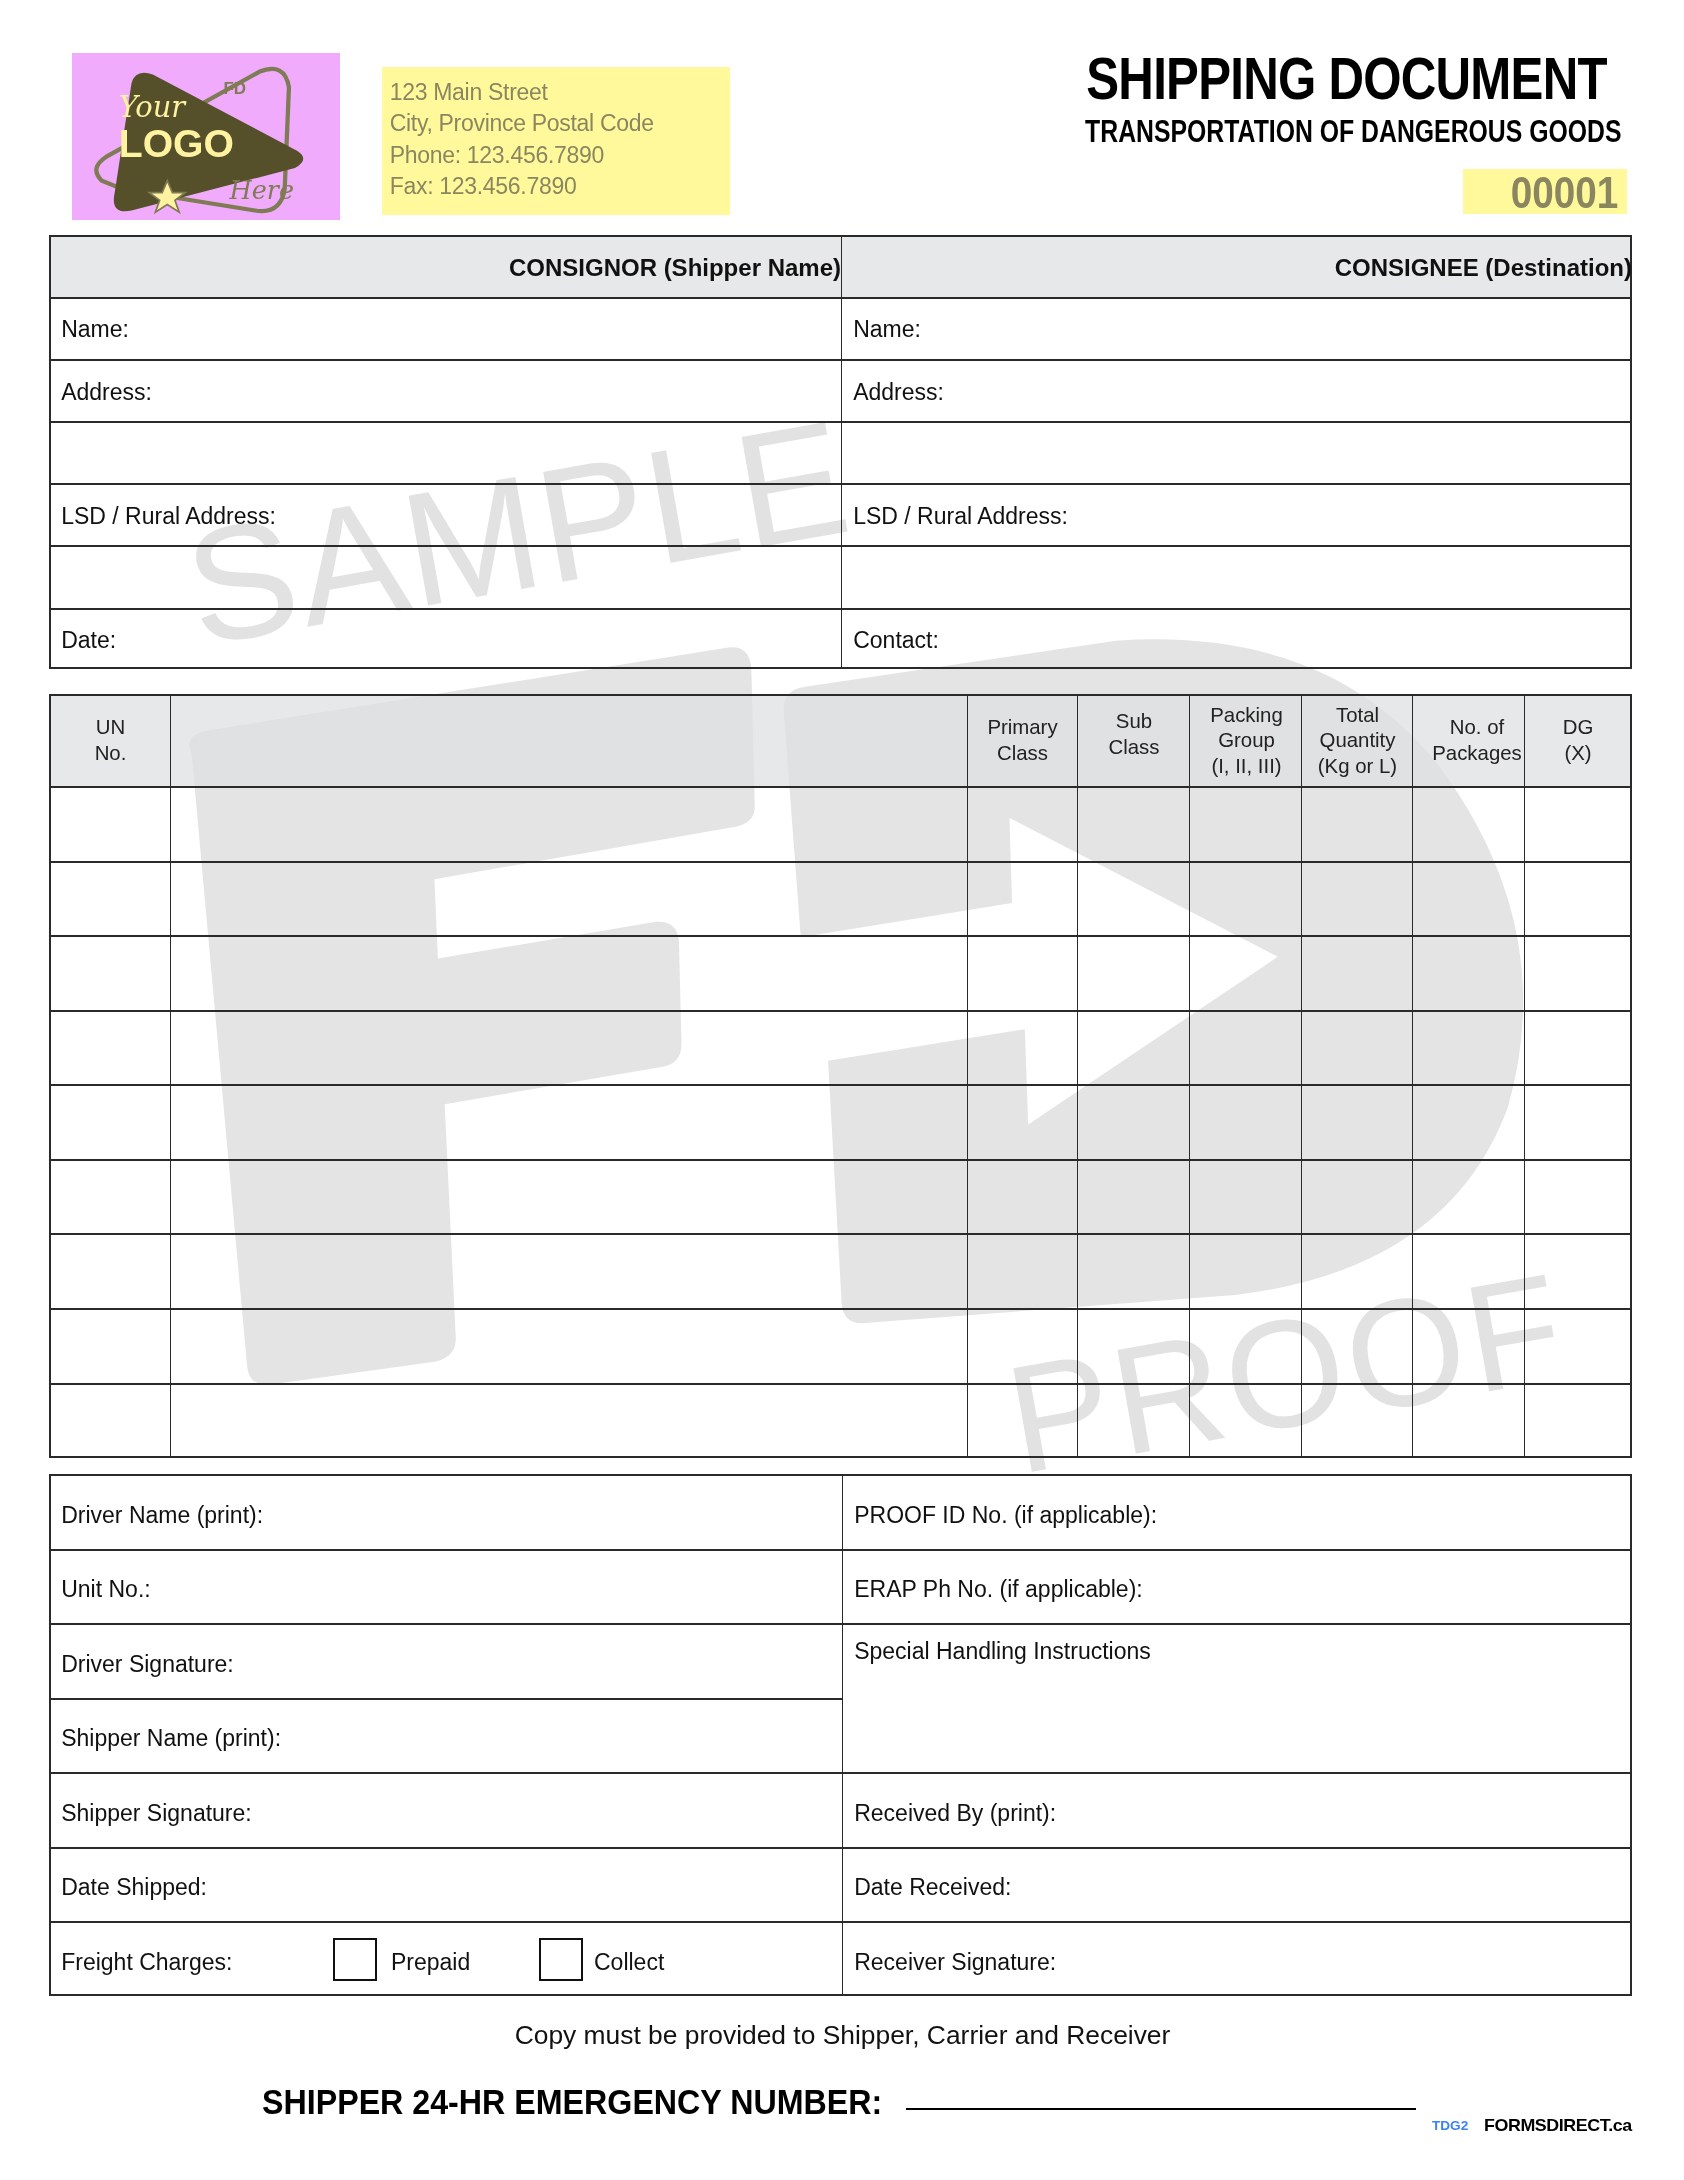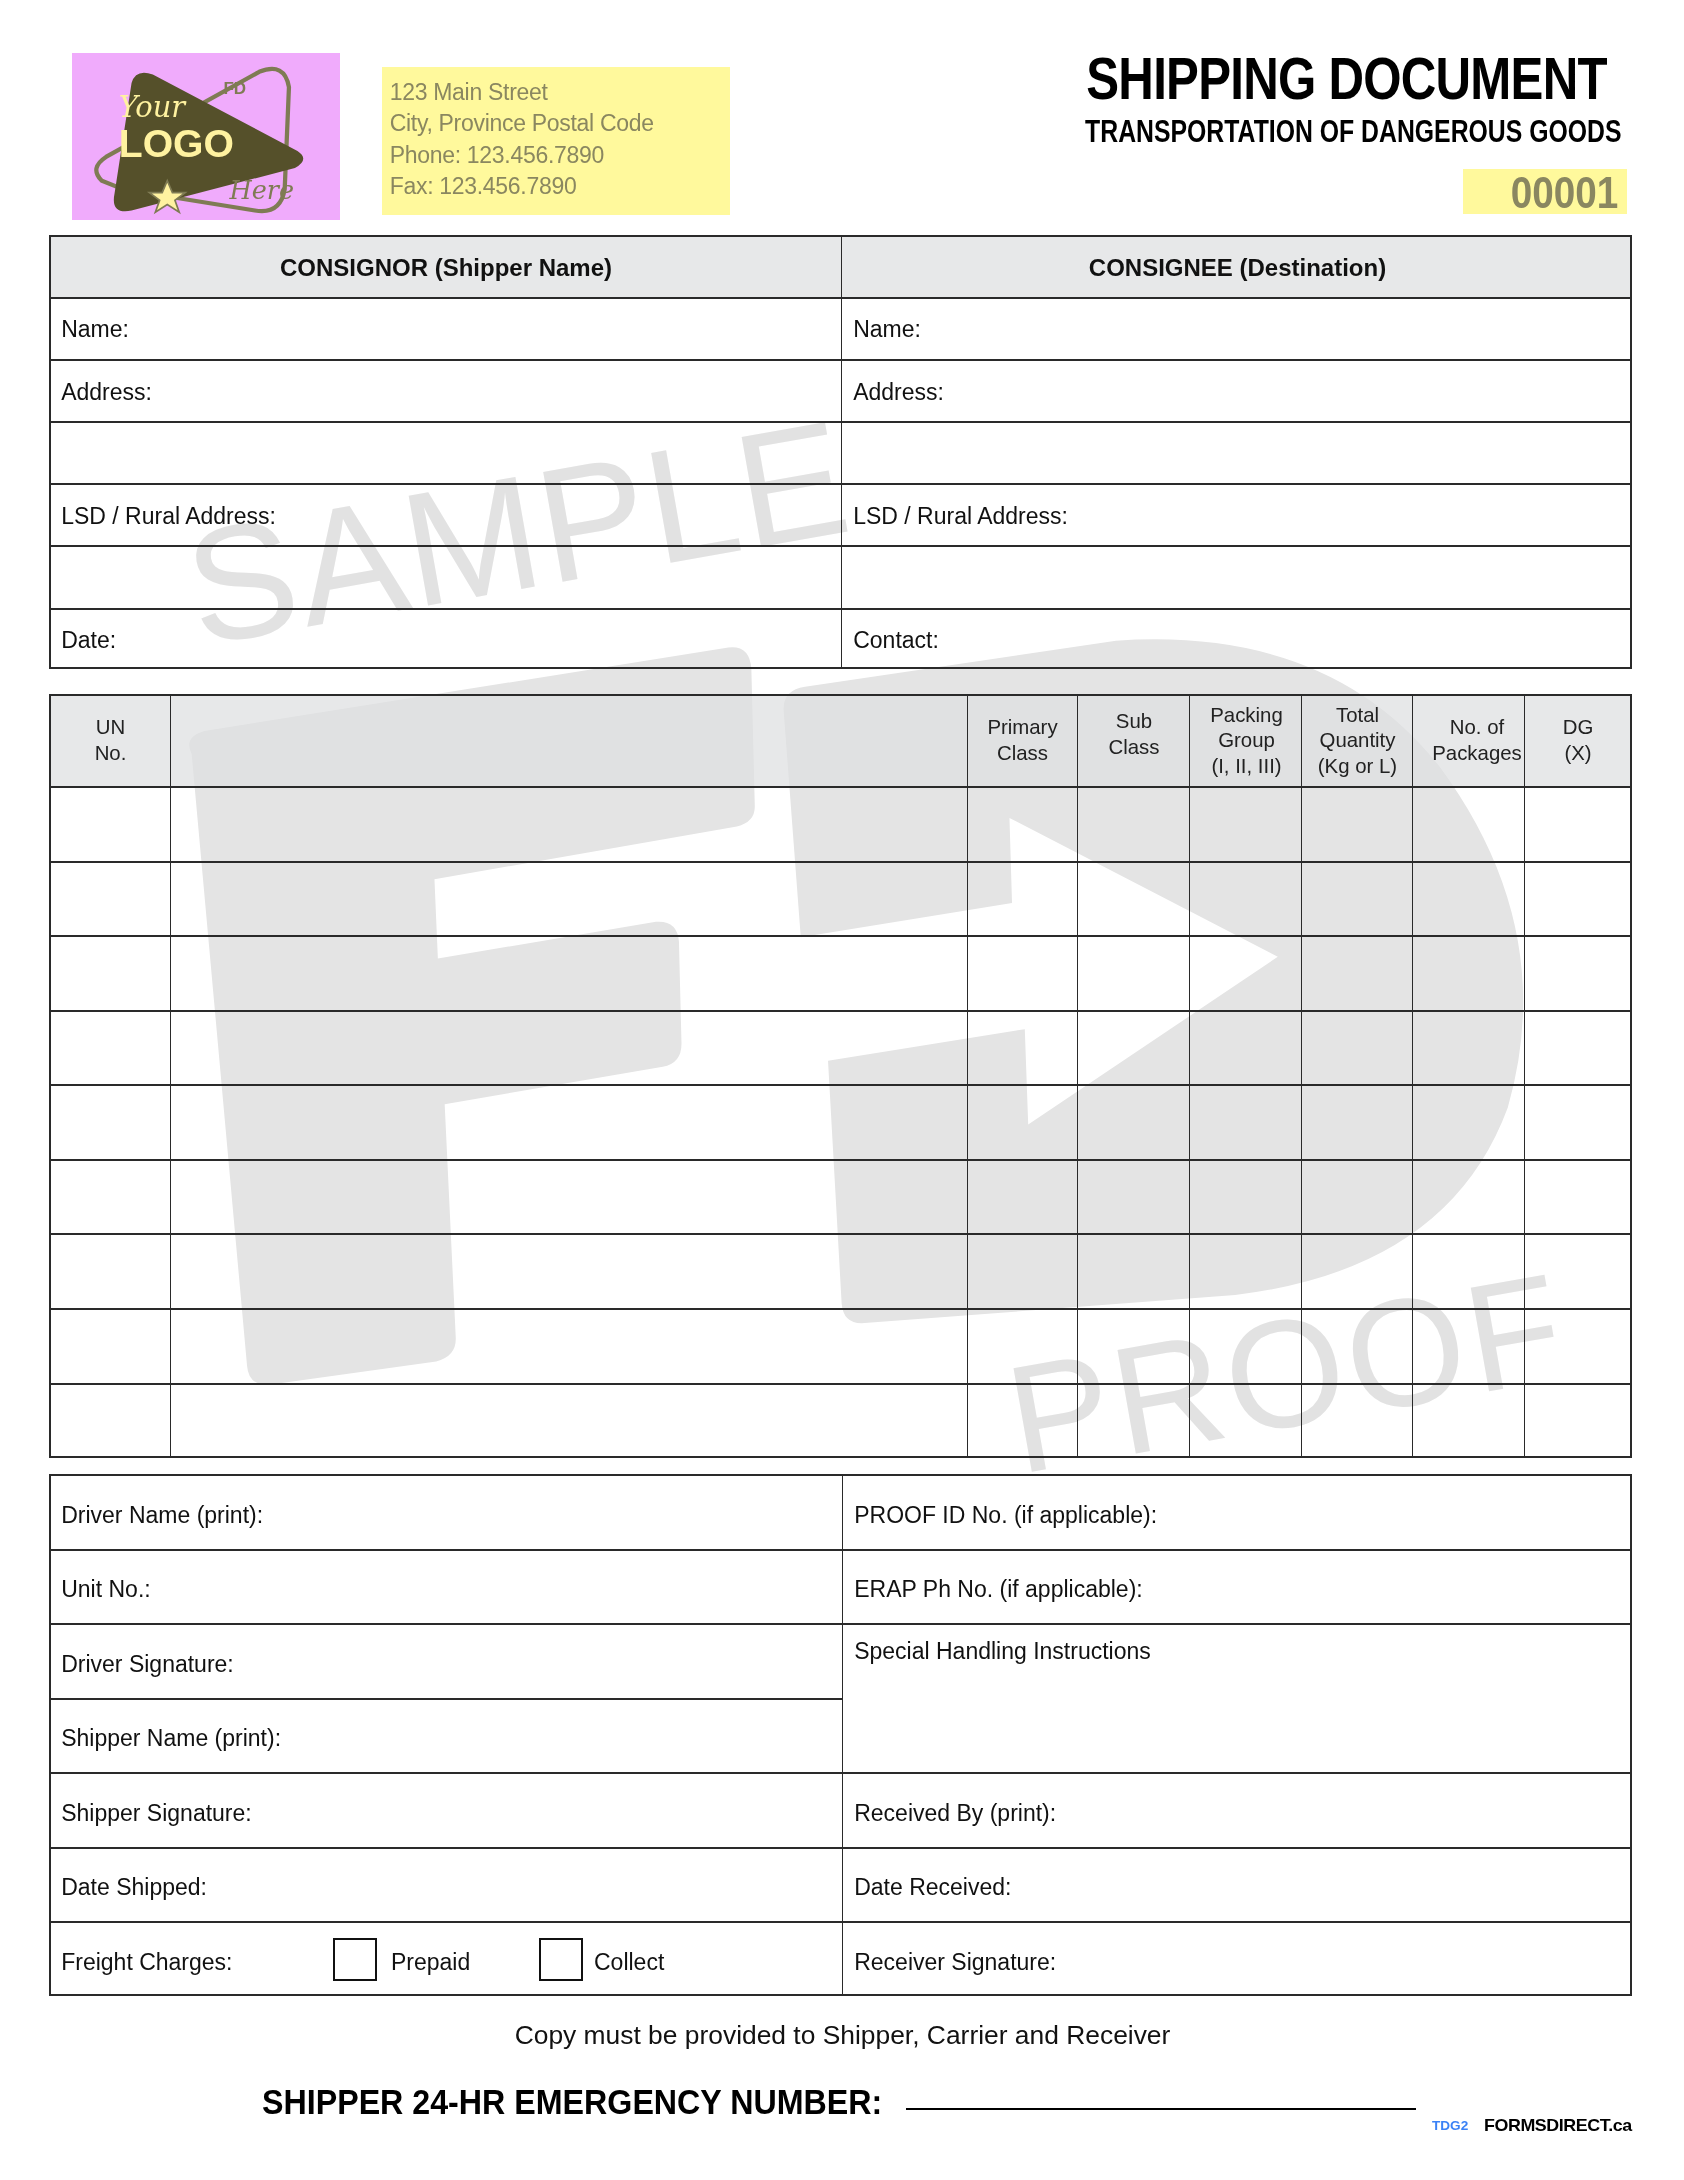--- a/index.html
+++ b/index.html
@@ -19,21 +19,21 @@
   .subtitle { right:63px; top:116px; font-size:31px; font-weight:700; transform:scaleX(0.80); transform-origin:right center; white-space:nowrap; color:#000; z-index:3; line-height:1; }
   .num-box { left:1463px; top:169px; width:164px; height:45px; background:#fff99c; z-index:3; }
   .num-text { position:absolute; right:8.5px; top:1.7px; font-size:44px; font-weight:700; color:#8a8760; transform:scaleX(0.88); transform-origin:right center; line-height:1; }
 
   
   .grid { position:absolute; z-index:2; border:2.1px solid #2a2a2a; box-sizing:border-box; }
   .hline { position:absolute; height:0; border-top:2.1px solid #2a2a2a; }
   .vline { position:absolute; width:0; border-left:1.7px solid #2a2a2a; }
   .hdr-bg { position:absolute; background:rgba(222,223,225,0.72); }
   .lbl { position:absolute; font-size:23px; color:#111; white-space:nowrap; line-height:1; }
-  .hdr-lbl { position:absolute; font-size:24px; font-weight:700; color:#111; white-space:nowrap; text-align:center; line-height:1; }
+  .hdr-lbl { position:absolute; font-size:24px; font-weight:700; color:#111; white-space:nowrap; text-align:right; line-height:1; }
   .col-hdr { position:absolute; font-size:20.4px; color:#222; text-align:center; line-height:25.6px; display:flex; align-items:center; justify-content:center; white-space:pre-line; }
   .slot { position:absolute; }
   .checkbox { position:absolute; width:40px; height:39px; border:2.6px solid #111; box-sizing:content-box; background:transparent; }
 
   .footer-copy { position:absolute; left:0; width:1685px; top:2020px; text-align:center; font-size:26.4px; color:#111; z-index:3; }
   .emergency { position:absolute; left:262px; top:2084px; font-size:35px; font-weight:700; color:#000; transform:scaleX(0.92); transform-origin:left center; white-space:nowrap; z-index:3; line-height:1; }
   .emergency-line { position:absolute; left:906px; top:2108px; width:510px; height:0; border-top:2.6px solid #000; z-index:3; }
   .form-code { position:absolute; left:1432px; top:2118px; font-size:13.6px; color:#3b82f6; z-index:3;font-weight:bold; }
   .brand { position:absolute; left:1484px; top:2116px; font-size:17px; font-weight:700; color:#000; letter-spacing:-0.4px; z-index:3; transform:scaleX(1.05); transform-origin:left center; }
 </style>

